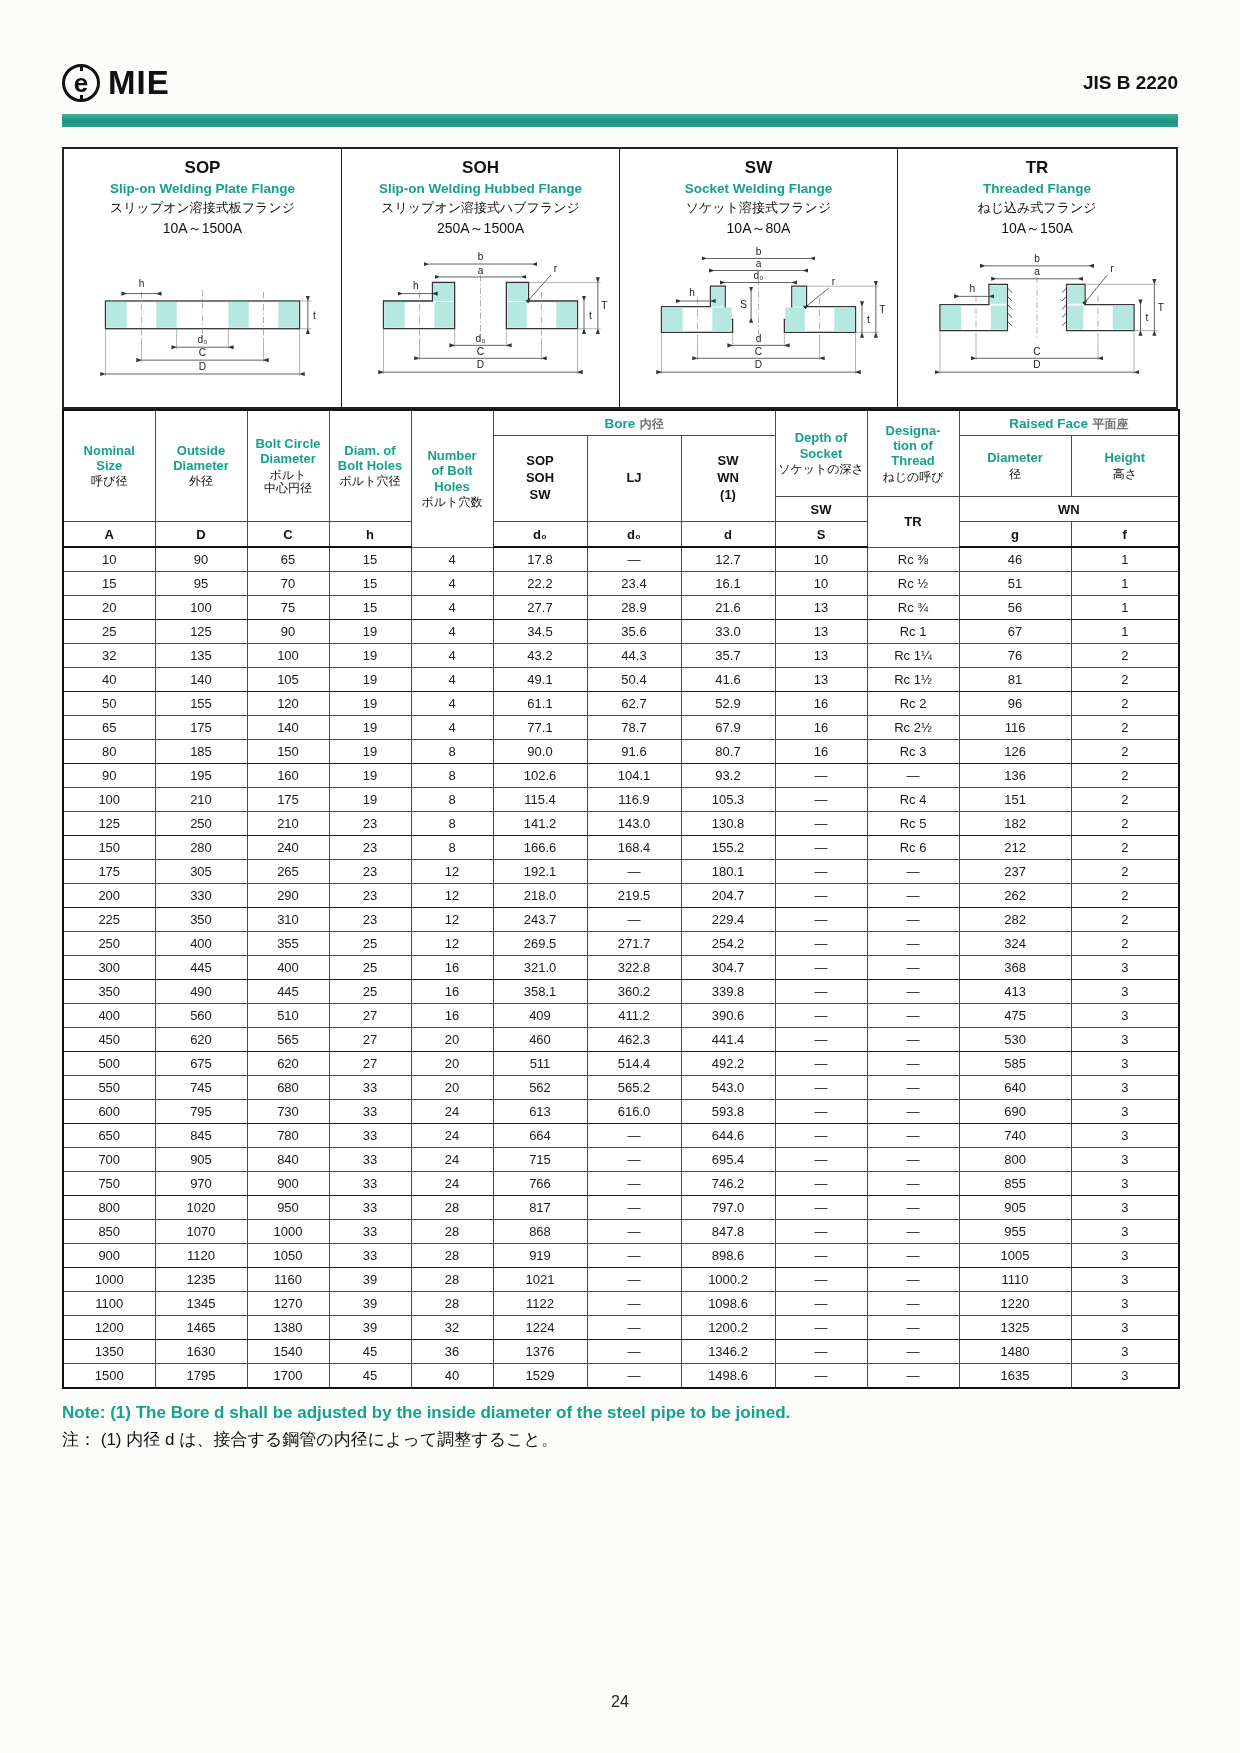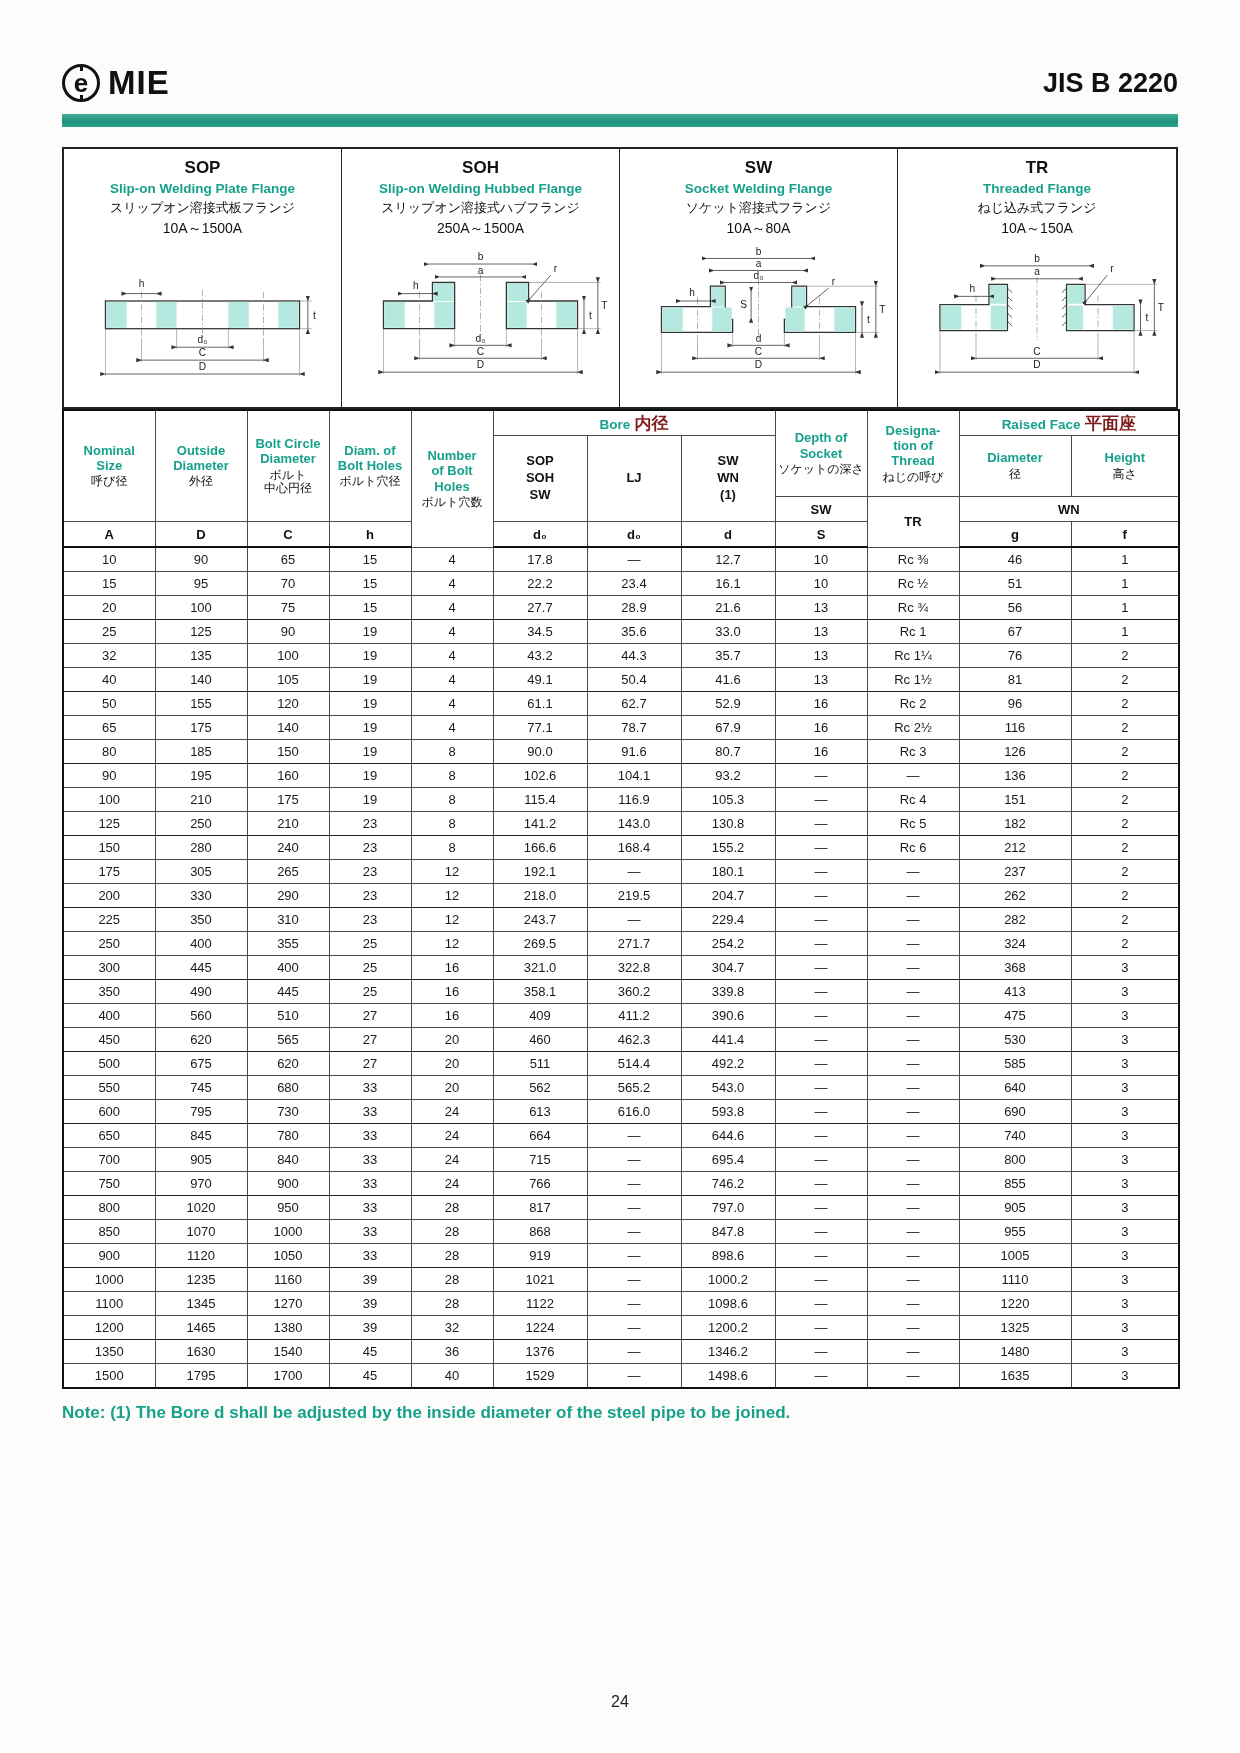--- a/index.html
+++ b/index.html
@@ -11,21 +11,21 @@
   .logo-circle{width:38px;height:38px;border:3.5px solid #111;border-radius:50%;
         display:flex;align-items:center;justify-content:center;font-weight:bold;font-size:26px;
         position:relative;box-sizing:border-box;}
   .logo-circle::before,.logo-circle::after{content:"";position:absolute;left:50%;margin-left:-1.5px;
         width:3px;height:6px;background:#111;}
   .logo-circle::before{top:-2px}.logo-circle::after{bottom:-2px}
   .logo-text{font-size:33px;font-weight:bold;letter-spacing:1px;}
   .titles{margin-left:22px;}
   .title-en{color:#17a18c;font-size:27px;font-weight:bold;line-height:1.1;}
   .title-ja{font-size:25px;font-weight:bold;margin-top:3px;line-height:1.1;}
-  .standard{margin-left:auto;font-size:27px;font-weight:bold;}
+  .standard{margin-left:auto;font-size:19px;font-weight:bold;}
   .teal-bar{height:13px;margin-top:12px;background:linear-gradient(#46ad9a,#1d9480 55%,#2aa18d);}
   
   .flange-box{margin-top:20px;border:2px solid #222;display:grid;grid-template-columns:1fr 1fr 1fr 1fr;
         height:258px;background:#fff;}
   .flange-cell{border-right:1.5px solid #222;padding-top:9px;text-align:center;overflow:hidden;}
   .flange-cell:last-child{border-right:none;}
   .f-code{font-size:17px;font-weight:bold;}
   .f-en{color:#17a18c;font-size:13.5px;font-weight:bold;margin-top:3px;}
   .f-ja{font-size:13px;margin-top:3px;}
   .f-range{font-size:14px;margin-top:3px;}
@@ -46,21 +46,21 @@
   thead th{font-weight:bold;vertical-align:middle;text-align:center;}
   thead tr.r1 th{height:24px;}
   thead tr.r2 th{height:60px;}
   thead tr.r3 th{height:24px;}
   thead tr.r4 th{height:24px;font-size:13px;}
   thead tr.r4 th, .sub-th{font-size:13px;color:#111;}
   thead tr:last-child th{border-bottom:2.5px solid #111;}
   .hd-en{color:#17a18c;font-size:13px;font-weight:bold;line-height:1.18;white-space:pre-line;}
   .hd-ja{color:#111;font-size:12px;font-weight:normal;margin-top:2px;line-height:1.15;white-space:pre-line;}
   .g-en{color:#17a18c;font-size:13.5px;}
-  .g-ja{color:#7f1d1d;font-size:17px;}
+  .g-ja{color:#737373;font-size:12px;}
   .sub-label{font-size:13px;line-height:1.3;white-space:pre-line;color:#111;}
   tbody td{font-size:13px;height:23px;text-align:center;color:#1a1a1a;
         border-top:none;border-bottom:none;}
   tbody tr:nth-child(3n) td{border-bottom:1.6px solid #222;}
   
   .note{margin-top:11px;font-size:17px;line-height:1.5;}
   .note-en{color:#17a18c;font-weight:bold;}
   .note-ja{color:#111;margin-top:1px;}
   .page-number{position:absolute;left:0;right:0;bottom:42px;text-align:center;font-size:16px;color:#222;}
 </style>
@@ -868,16 +868,20 @@
           <td>3</td>
         </tr>
       </tbody>
   </table>
 
   <div class="note">
     <div class="note-en">
       <span>Note:</span>
       <span>(1) The Bore d shall be adjusted by the inside diameter of the steel pipe to be joined.</span>
     </div>
+    <div class="note-ja">
+      <span>注：</span>
+      <span>(1) 内径 d は、接合する鋼管の内径によって調整すること。</span>
+    </div>
   </div>
 
   <div class="page-number">24</div>
 </div>
 
 </body></html>

